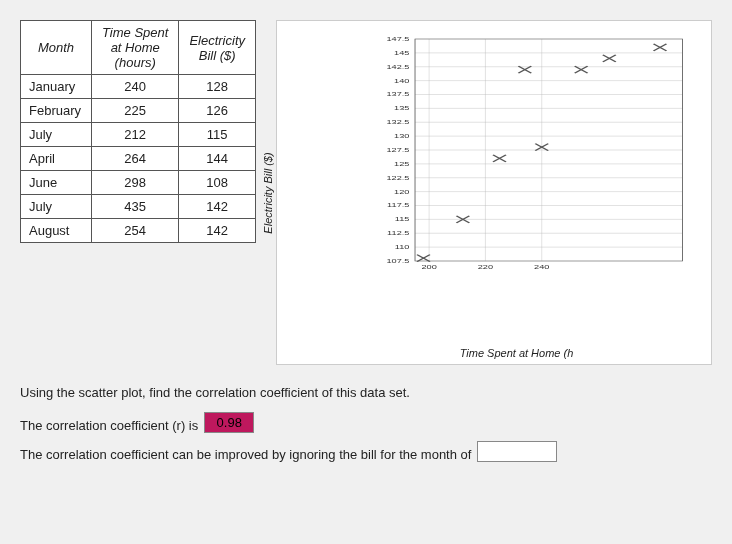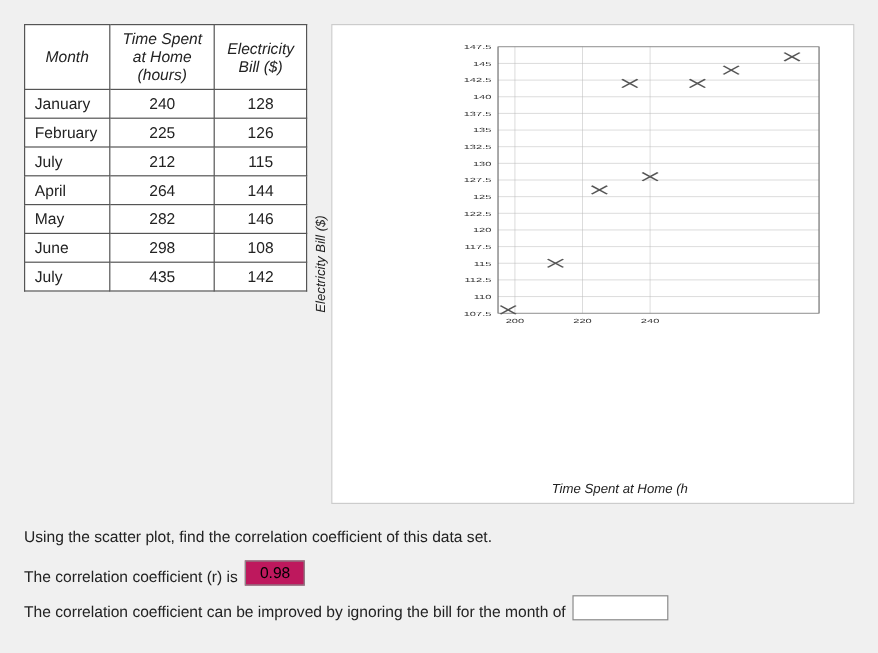--- a/index.html
+++ b/index.html
@@ -48,21 +48,21 @@
     
     .chart-section {
       flex: 1;
       position: relative;
     }
     .chart-wrapper {
       position: relative;
       background: #fff;
       padding: 10px 10px 30px 55px;
       border: 1px solid #ccc;
-      height: 400px;
+      height: 345px;
     }
     .chart-area {
       position: relative;
       width: 100%;
       height: 250px;
     }
     .y-axis-label {
       position: absolute;
       left: -50px;
       top: 50%;
@@ -147,32 +147,32 @@
             <td>July</td>
             <td>212</td>
             <td>115</td>
           </tr>
           <tr>
             <td>April</td>
             <td>264</td>
             <td>144</td>
           </tr>
           <tr>
-            <td>May</td>
-            <td>282</td>
-            <td>146</td>
-          </tr>
-          <tr>
             <td>June</td>
             <td>298</td>
             <td>108</td>
           </tr>
           <tr>
             <td>July</td>
             <td>435</td>
+            <td>142</td>
+          </tr>
+          <tr>
+            <td>August</td>
+            <td>254</td>
             <td>142</td>
           </tr>
         </tbody>
     </table>
   </div>
 
   <div class="chart-section">
     <div class="chart-wrapper">
       <div class="y-axis-label">Electricity Bill ($)</div>
       <div class="chart-area">

